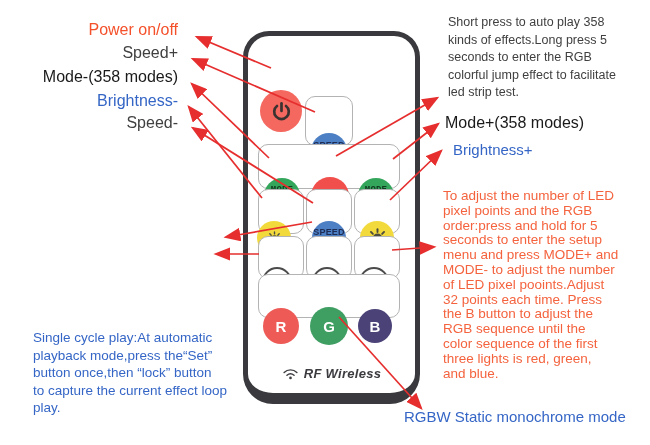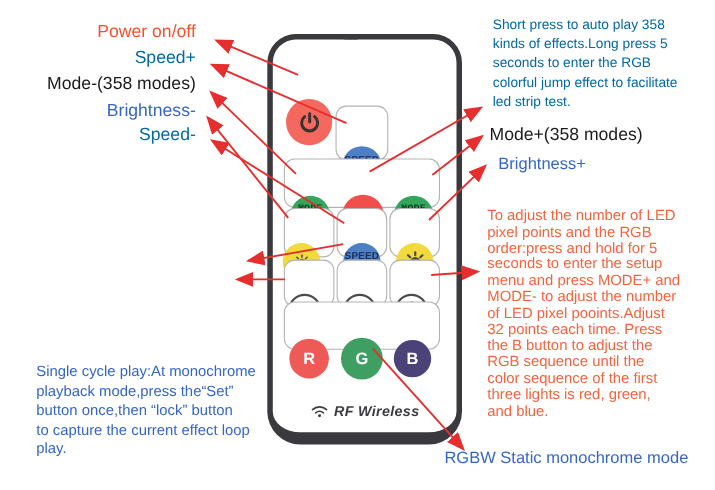--- a/index.html
+++ b/index.html
@@ -5,21 +5,21 @@
   html,body{margin:0;padding:0;background:#fff;}
   #stage{
     position:relative;width:650px;height:445px;background:#fff;overflow:hidden;
     font-family:"Liberation Sans","DejaVu Sans",sans-serif;
     border-radius:18px;
   }
   .abs{position:absolute;}
   
   .t-orange{color:#f4512b;}
   .t-orange-lt{color:#f4633e;}
-  .t-green{color:#0369a1;}
+  .t-green{color:#404040;}
   .t-blue{color:#3566c6;}
   .t-black{color:#1a1a1a;}
   .lbl{font-size:16px;white-space:nowrap;z-index:4;}
   .lbl-r{text-align:right;}
   .para{white-space:pre-line;z-index:4;}
   
   #remote{
     left:243px;top:31px;width:177px;height:373px;box-sizing:border-box;
     background:#fff;border:5px solid #3a3a3e;border-bottom-width:11px;
     border-radius:26px 26px 30px 30px;z-index:1;
@@ -44,21 +44,21 @@
 
 <div id="stage">
 
   <div class="abs lbl lbl-r t-orange" style="right:472px;top:21px;">Power on/off</div>
   <div class="abs lbl lbl-r t-green" style="right:472px;top:44px;margin-left:36px;">Speed+</div>
   <div class="abs lbl lbl-r t-black" style="right:472px;top:68px;">Mode-(358 modes)</div>
   <div class="abs lbl lbl-r t-blue" style="right:472px;top:92px;">Brightness-</div>
   <div class="abs lbl lbl-r t-green" style="right:472px;top:114px;">Speed-</div>
 
 
-  <div class="abs para t-blue" style="left:33px;top:329px;font-size:13.5px;line-height:17.5px;width:215px;">Single cycle play:At monochrome
+  <div class="abs para t-blue" style="left:33px;top:329px;font-size:13.5px;line-height:17.5px;width:215px;">Single cycle play:At automatic
 playback mode,press the“Set”
 button once,then “lock” button
 to capture the current effect loop
 play.</div>
 
   <div class="abs para t-green" style="left:448px;top:14px;font-size:12.5px;line-height:17.5px;width:200px;">Short press to auto play 358
 kinds of effects.Long press 5
 seconds to enter the RGB
 colorful jump effect to facilitate
 led strip test.</div>

